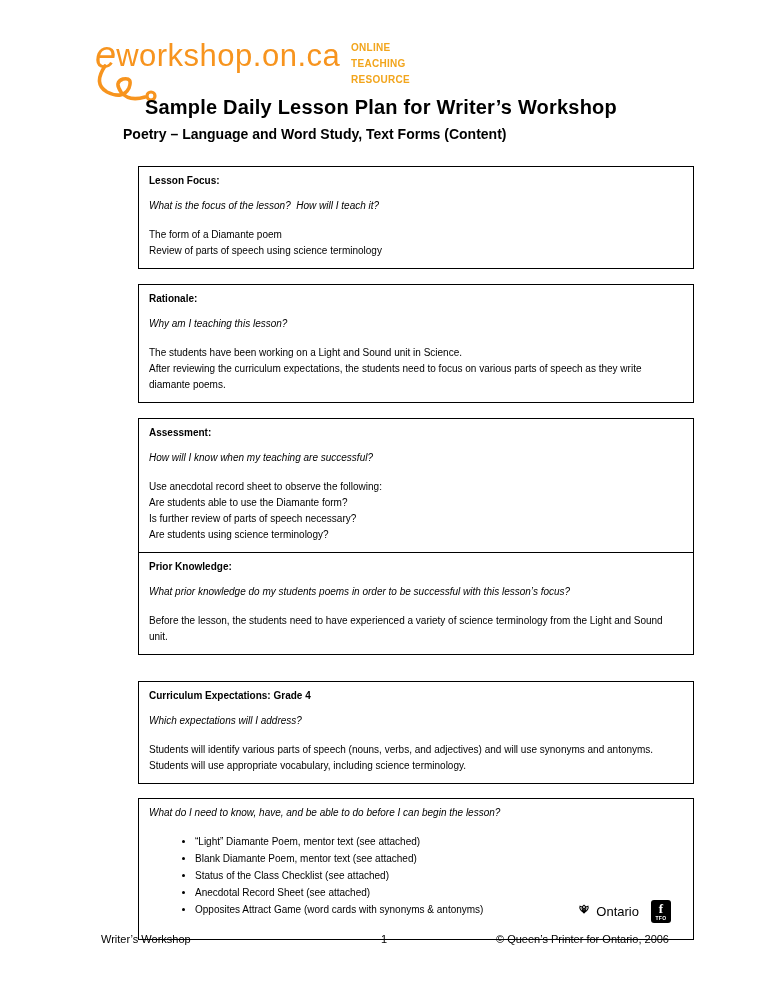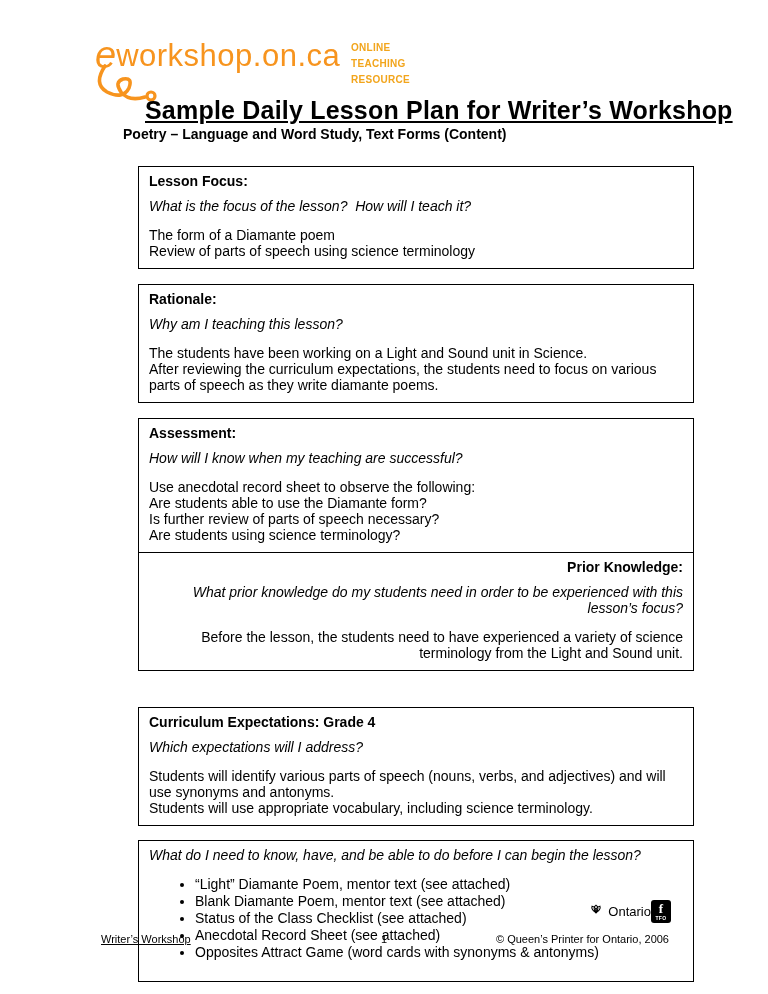--- a/index.html
+++ b/index.html
@@ -50,25 +50,24 @@
     font-size: 10px;
     line-height: 16px;
     letter-spacing: 0.3px;
   }
 
   
   .doc-title {
     position: absolute;
     left: 112px;
     top: 96px;
-    font-size: 25px;
+    font-size: 20px;
     font-weight: bold;
     letter-spacing: 0.2px;
     white-space: nowrap;
-    text-decoration: underline;
   }
   .doc-subtitle {
     position: absolute;
     left: 90px;
     top: 126px;
     font-size: 14px;
     font-weight: bold;
     white-space: nowrap;
   }
 
@@ -76,43 +75,43 @@
   .content {
     position: absolute;
     left: 105px;
     top: 166px;
     width: 556px;
   }
   .box {
     border: 1px solid #000;
     padding: 6px 10px 9px 10px;
     margin-bottom: 15px;
-    font-size: 14px;
+    font-size: 10px;
     line-height: 16px;
   }
-  .box.attached { margin-top: -16px; text-align: right; } 
-  .box.gap-large { margin-top: 36px; margin-bottom: 14px; }
+  .box.attached { margin-top: -16px; } 
+  .box.gap-large { margin-top: 26px; margin-bottom: 14px; }
   .box-heading { font-weight: bold; margin-bottom: 9px; }
   .box-prompt { font-style: italic; margin-bottom: 13px; white-space: pre-wrap; }
   .body-line { margin: 0; }
   .box-bullets {
     margin: 12px;
     padding-left: 34px;
     list-style-type: disc;
   }
   .box-bullets li { margin: 0 0 1px 0; }
 
   
   .footer-logos {
     position: absolute;
     top: 900px;
     right: 64px;
     display: flex;
     align-items: center;
-    gap: 0;
+    gap: 12px;
   }
   .ontario-logo { display: flex; align-items: center; gap: 4px; }
   .ontario-label { font-size: 13px; }
   .tfo-logo {
     width: 20px;
     height: 23px;
     background: #000;
     border-radius: 3px;
     color: #fff;
     display: flex;
@@ -123,21 +122,21 @@
   }
   .tfo-f { font-size: 13px; font-weight: bold; font-family: "Liberation Serif", serif; }
   .tfo-label { font-size: 5px; font-weight: bold; letter-spacing: 0.4px; margin-top: 1px; }
   .footer-row {
     position: absolute;
     top: 933px;
     left: 0;
     width: 100%;
     font-size: 11px;
   }
-  .footer-left { position: absolute; left: 68px; top: 0; text-decoration: underline; }
+  .footer-left { position: absolute; left: 68px; top: 0; }
   .footer-center { position: absolute; left: 50%; transform: translateX(-50%); top: 0; }
   .footer-right { position: absolute; right: 66px; top: 0; }
 </style>
 </head>
 <body>
 
 <div class="page">
 
   <div class="logo">
     <span class="logo-e">e</span><span class="logo-text">workshop.on.ca</span>
@@ -175,21 +174,21 @@
       <div class="box-heading">Assessment:</div>
       <div class="box-prompt">How will I know when my teaching are successful?</div>
       <div class="body-line">Use anecdotal record sheet to observe the following:</div>
       <div class="body-line">Are students able to use the Diamante form?</div>
       <div class="body-line">Is further review of parts of speech necessary?</div>
       <div class="body-line">Are students using science terminology?</div>
     </section>
 
     <section class="box attached">
       <div class="box-heading">Prior Knowledge:</div>
-      <div class="box-prompt">What prior knowledge do my students need in order to be experienced with this lesson’s focus?</div>
+      <div class="box-prompt">What prior knowledge do my students poems in order to be successful with this lesson’s focus?</div>
       <div class="body-line">Before the lesson, the students need to have experienced a variety of science terminology from the Light and Sound unit.</div>
     </section>
 
     <section class="box gap-large">
       <div class="box-heading">Curriculum Expectations: Grade 4</div>
       <div class="box-prompt">Which expectations will I address?</div>
       <div class="body-line">Students will identify various parts of speech (nouns, verbs, and adjectives) and will use synonyms and antonyms.</div>
       <div class="body-line">Students will use appropriate vocabulary, including science terminology.</div>
     </section>
 

